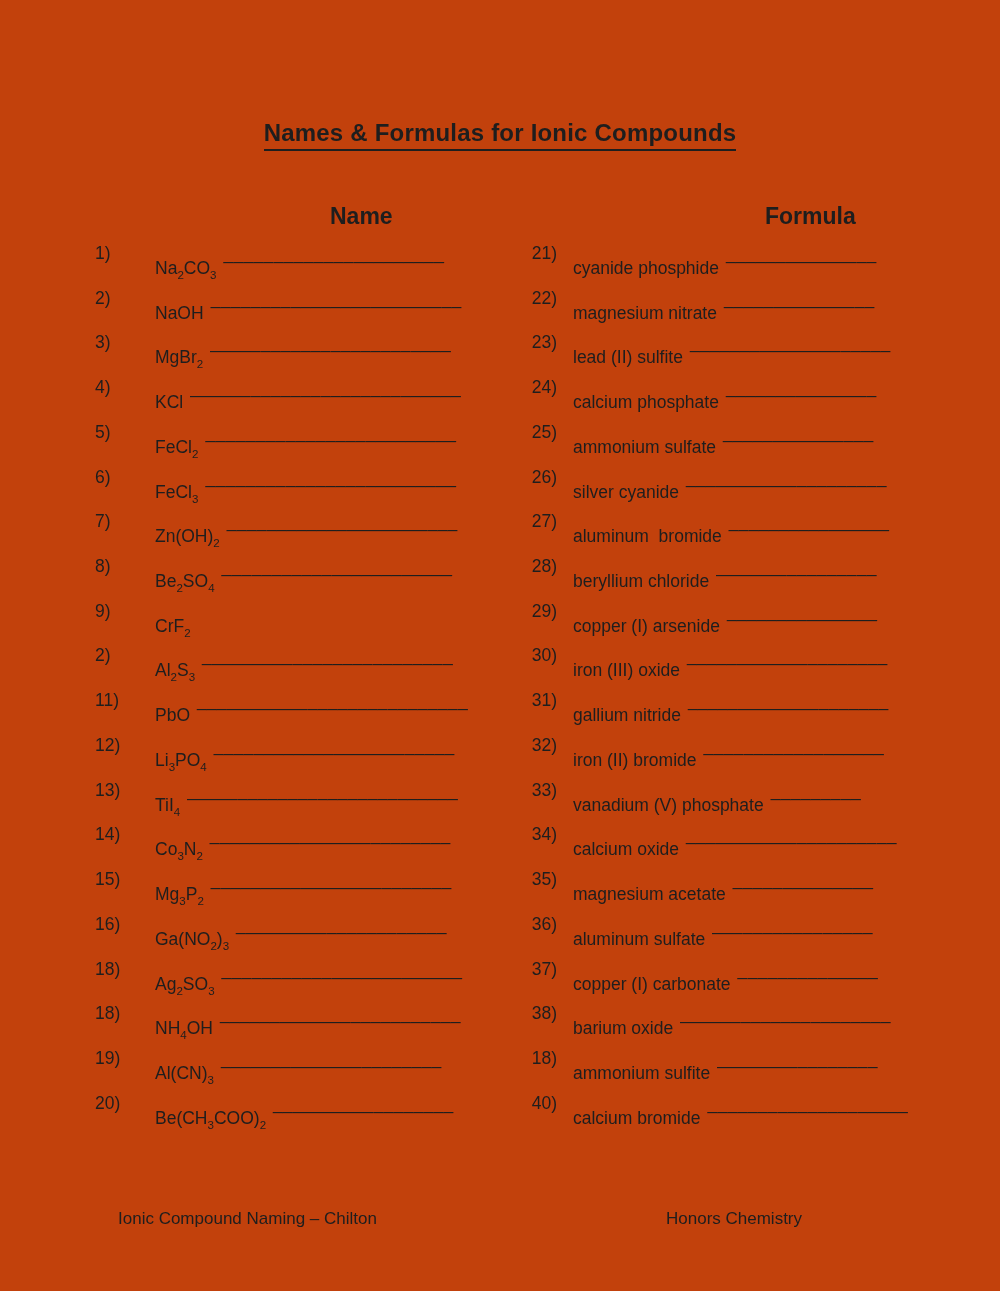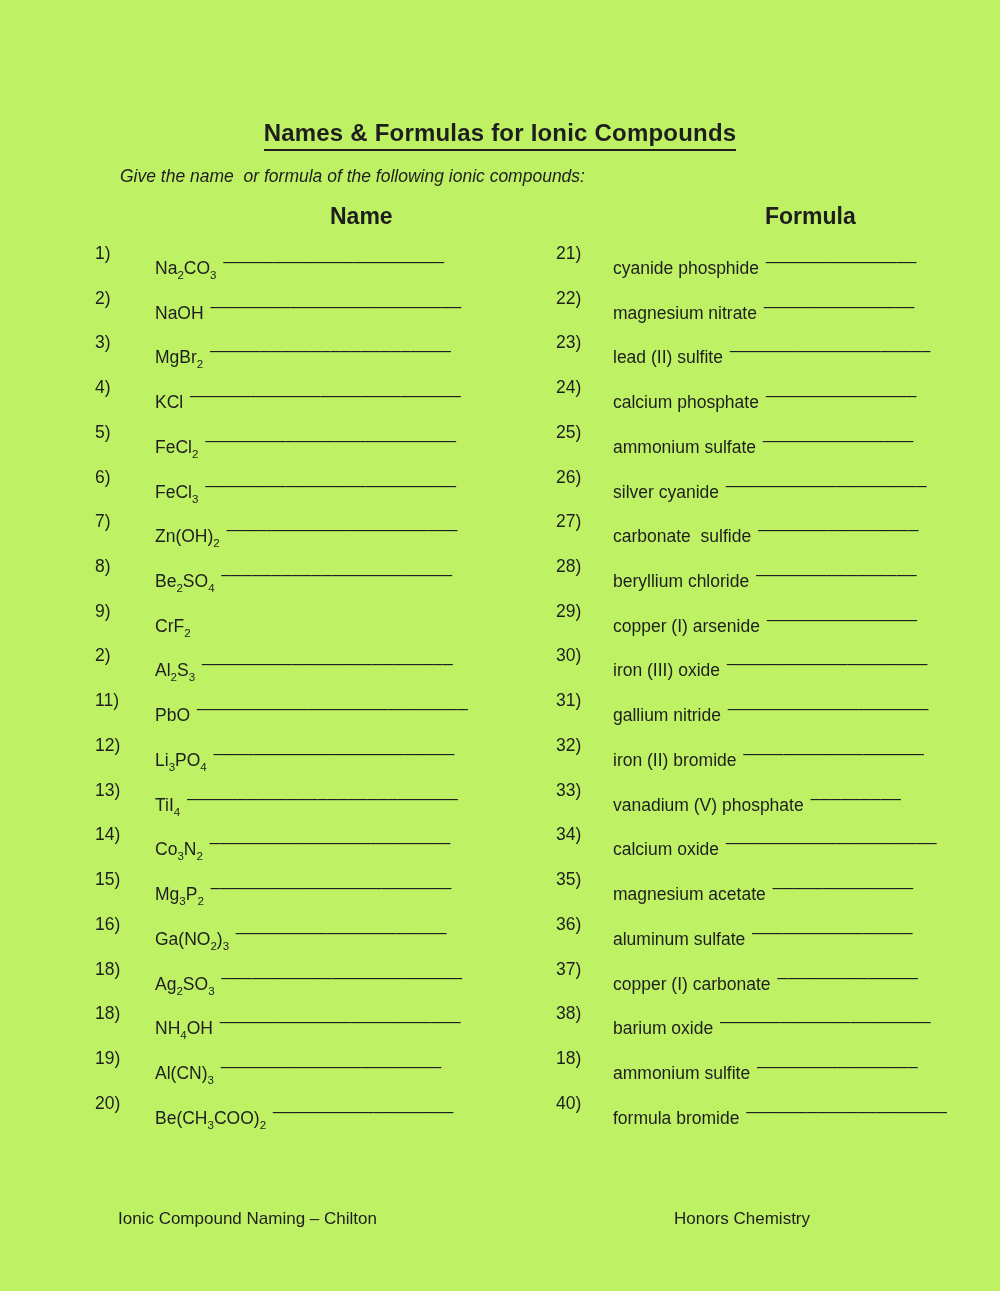--- a/index.html
+++ b/index.html
@@ -5,21 +5,21 @@
   * { margin: 0; padding: 0; box-sizing: border-box; }
   html, body { background: #ffffff; }
   body {
     width: 1000px;
     height: 1291px;
     position: relative;
     overflow: hidden;
     font-family: "Liberation Sans", "DejaVu Sans", sans-serif;
     color: #1e1e1e;
   }
-  .sheet { position: absolute; inset: 0; background: #bef264; }
+  .sheet { position: absolute; inset: 0; background: #c2410c; }
 
   .title {
     position: absolute;
     top: 119px;
     left: 0;
     width: 100%;
     text-align: center;
     font-size: 24px;
     font-weight: bold;
     letter-spacing: 0.2px;
@@ -43,50 +43,49 @@
     position: absolute;
     top: 203px;
     font-size: 23px;
     font-weight: bold;
   }
   .name-header { left: 330px; }
   .formula-header { left: 765px; }
 
   .column { position: absolute; top: 243px; }
   .col-left { left: 95px; }
-  .col-right { left: 556px; }
+  .col-right { left: 516px; text-align: center; }
 
   .row {
     height: 44.72px;
     display: flex;
     align-items: flex-start;
     font-size: 17.5px;
     line-height: 21px;
     white-space: pre;
   }
   .col-left .num { width: 60px; flex: 0 0 60px; }
   .col-right .num { width: 57px; flex: 0 0 57px; }
   .compound { white-space: pre; margin-top: 15px; }
   .blank { white-space: pre; margin-left: 7px; letter-spacing: 0.3px; }
   sub { font-size: 0.66em; line-height: 0; }
 
   .footer { position: absolute; top: 1209px; font-size: 17px; }
   .footer-left { left: 118px; }
-  .footer-right { left: 666px; margin-left: 8px; }
+  .footer-right { left: 666px; }
 </style>
 </head>
 <body>
 
 <div class="sheet">
 
   <h1 class="title">
     <span class="title-text">Names &amp; Formulas for Ionic Compounds</span>
   </h1>
 
-  <p class="instructions">Give the name  or formula of the following ionic compounds:</p>
 
   <div class="col-header name-header">Name</div>
   <div class="col-header formula-header">Formula</div>
 
   <div class="column col-left">
 
       <div class="row">
         <span class="num">1)</span>
         <span class="compound"><span>Na</span><sub>2</sub><span>CO</span><sub>3</sub></span>
         <span class="blank">______________________</span>
@@ -239,21 +238,21 @@
       </div>
 
       <div class="row">
         <span class="num">26)</span>
         <span class="compound"><span>silver cyanide</span></span>
         <span class="blank">____________________</span>
       </div>
 
       <div class="row">
         <span class="num">27)</span>
-        <span class="compound"><span>carbonate  sulfide</span></span>
+        <span class="compound"><span>aluminum  bromide</span></span>
         <span class="blank">________________</span>
       </div>
 
       <div class="row">
         <span class="num">28)</span>
         <span class="compound"><span>beryllium chloride</span></span>
         <span class="blank">________________</span>
       </div>
 
       <div class="row">
@@ -317,21 +316,21 @@
       </div>
 
       <div class="row">
         <span class="num">18)</span>
         <span class="compound"><span>ammonium sulfite</span></span>
         <span class="blank">________________</span>
       </div>
 
       <div class="row">
         <span class="num">40)</span>
-        <span class="compound"><span>formula bromide</span></span>
+        <span class="compound"><span>calcium bromide</span></span>
         <span class="blank">____________________</span>
       </div>
     </div>
 
   <div class="footer footer-left">Ionic Compound Naming – Chilton</div>
   <div class="footer footer-right">Honors Chemistry</div>
 
 </div>
 
 </body></html>

